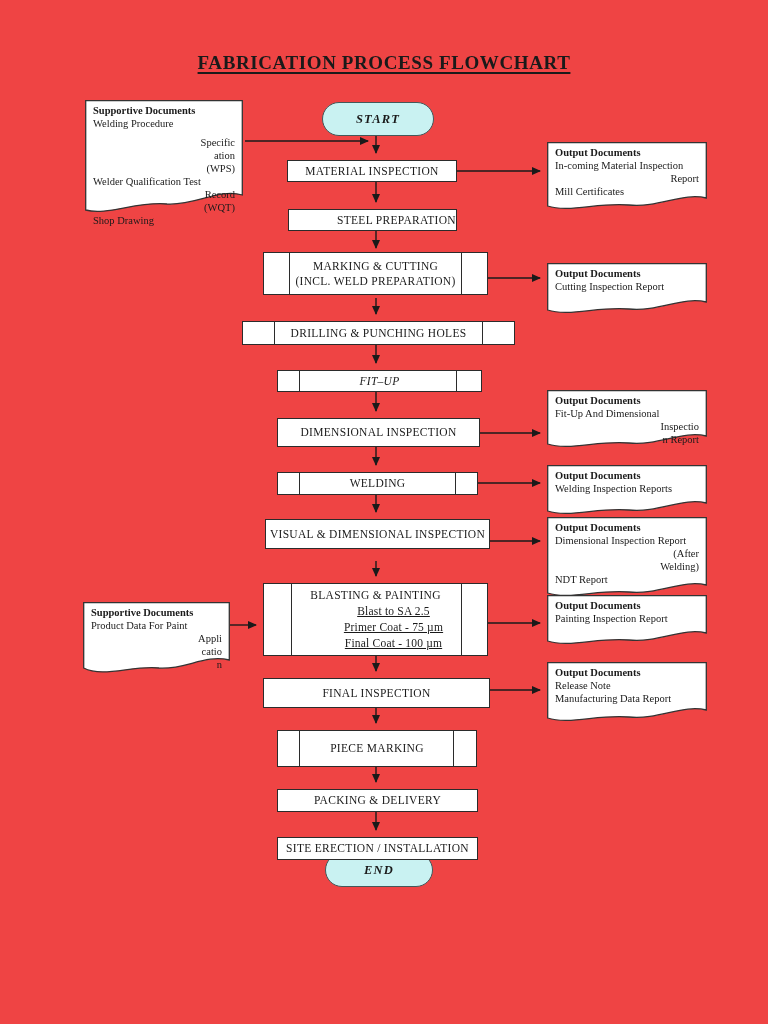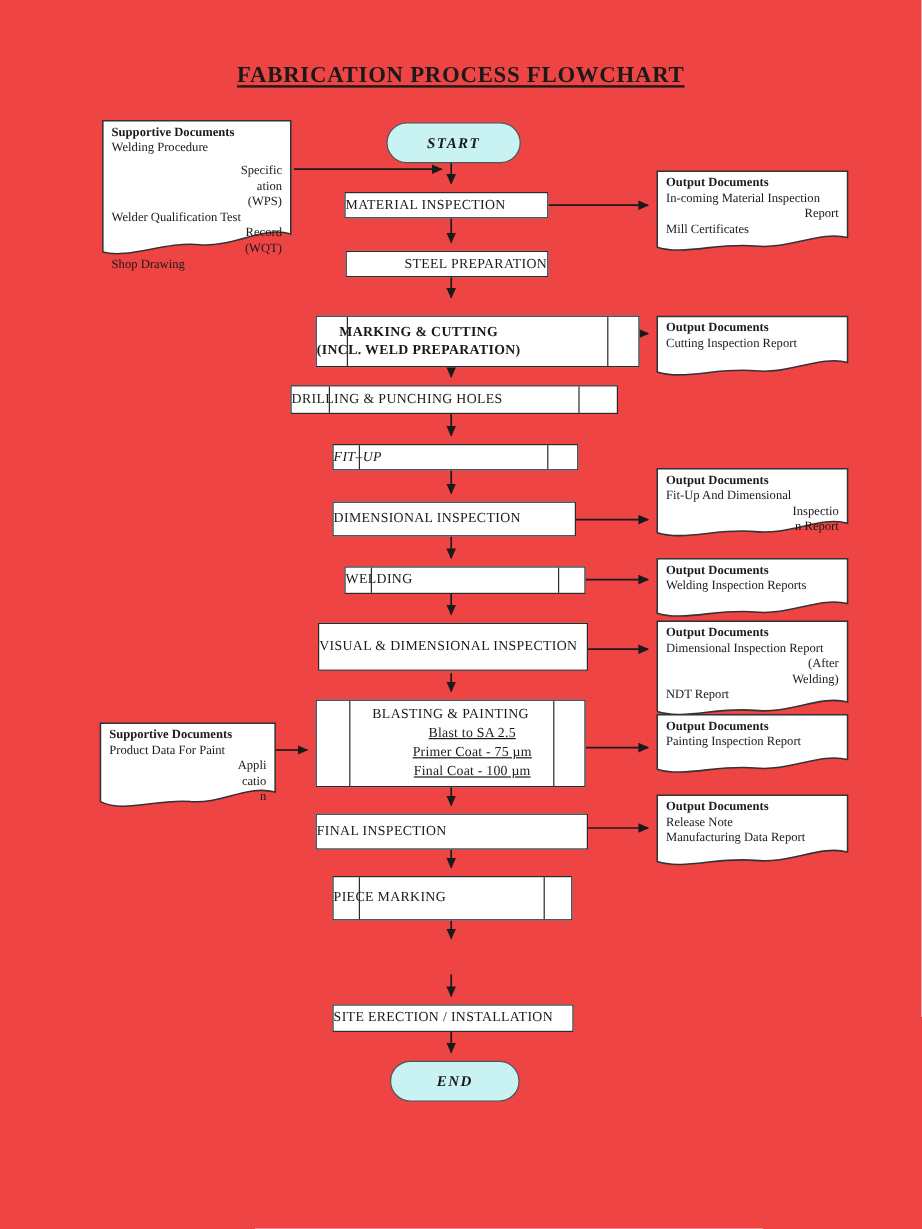--- a/index.html
+++ b/index.html
@@ -9,21 +9,21 @@
   }
   .title {
     position:absolute; top:52px; left:0; width:768px; text-align:center;
     font-size:19px; font-weight:bold; letter-spacing:0.6px;
   }
   .title span { text-decoration:underline; text-decoration-thickness:2px; text-underline-offset:3px; }
 
   
   .pbox {
     position:absolute; border:1.4px solid #2b2b2b; background:#ffffff;
-    display:flex; align-items:center; text-align:center;
+    display:flex; align-items:center; justify-content:center; text-align:center;
     font-size:11.5px; letter-spacing:0.3px; line-height:15px; box-sizing:border-box;
   }
   .st { position:absolute; top:0; bottom:0; width:0; border-left:1.3px solid #2b2b2b; }
 
   .blast { flex-direction:column; justify-content:flex-start; align-items:stretch; padding-top:4px; }
   .blast .bt { text-align:center; }
   .blast .bd { text-align:center; padding-left:36px; line-height:16px; letter-spacing:0.2px;text-decoration:underline; }
 
   
   .term {
@@ -81,33 +81,33 @@
       <line x1="488" y1="623" x2="540" y2="623" marker-end="url(#ah)"></line>
       <line x1="490" y1="690" x2="540" y2="690" marker-end="url(#ah)"></line>
     </g>
   </svg>
 
   <div class="title"><span>FABRICATION PROCESS FLOWCHART</span></div>
 
   <div class="term" style="left:322px; top:102px; width:112px; height:34px;">
     <span>START</span>
   </div>
-  <div class="term" style="left:325px; top:884px; width:108px; height:34px;">
+  <div class="term" style="left:325px; top:853px; width:108px; height:34px;">
     <span>END</span>
   </div>
 
   <div class="pbox" style="left:287px; top:160px; width:170px; height:22px;">
     <span>MATERIAL INSPECTION</span>
   </div>
 
   <div class="pbox" style="left:288px; top:209px; width:169px; height:22px;padding-left:48px;">
     <span>STEEL PREPARATION</span>
   </div>
 
-  <div class="pbox" style="left:263px; top:263px; width:270px; height:43px;font-weight:bold;">
+  <div class="pbox" style="left:263px; top:252px; width:225px; height:43px;">
     <i class="st" style="left:25px"></i>
       <i class="st" style="right:25px"></i>
     <span>
       <span>MARKING &amp; CUTTING</span><br>
       <span>(INCL. WELD PREPARATION)</span>
     </span>
   </div>
 
   <div class="pbox" style="left:242px; top:321px; width:273px; height:24px;">
     <i class="st" style="left:31px"></i>
@@ -118,27 +118,27 @@
   <div class="pbox" style="left:277px; top:370px; width:205px; height:22px;font-style:italic;">
     <i class="st" style="left:21px"></i>
       <i class="st" style="right:24px"></i>
     <span>FIT–UP</span>
   </div>
 
   <div class="pbox" style="left:277px; top:418px; width:203px; height:29px;">
     <span>DIMENSIONAL INSPECTION</span>
   </div>
 
-  <div class="pbox" style="left:287px; top:472px; width:201px; height:23px;">
+  <div class="pbox" style="left:277px; top:472px; width:201px; height:23px;">
     <i class="st" style="left:21px"></i>
       <i class="st" style="right:21px"></i>
     <span>WELDING</span>
   </div>
 
-  <div class="pbox" style="left:265px; top:519px; width:225px; height:40px;">
+  <div class="pbox" style="left:265px; top:519px; width:225px; height:30px;">
     <span>VISUAL &amp; DIMENSIONAL INSPECTION</span>
   </div>
 
   <div class="pbox blast" style="left:263px; top:583px; width:225px; height:73px;">
     <i class="st" style="left:27px"></i>
       <i class="st" style="right:25px"></i>
     <div class="bt">BLASTING &amp; PAINTING</div>
     <div class="bd">Blast to  SA 2.5</div>
     <div class="bd">Primer Coat - 75 µm</div>
     <div class="bd">Final Coat - 100 µm</div>
@@ -147,20 +147,23 @@
   <div class="pbox" style="left:263px; top:678px; width:227px; height:30px;">
     <span>FINAL INSPECTION</span>
   </div>
 
   <div class="pbox" style="left:277px; top:730px; width:200px; height:37px;">
     <i class="st" style="left:21px"></i>
       <i class="st" style="right:22px"></i>
     <span>PIECE MARKING</span>
   </div>
 
+  <div class="pbox" style="left:277px; top:789px; width:201px; height:23px;">
+    <span>PACKING &amp; DELIVERY</span>
+  </div>
 
   <div class="pbox" style="left:277px; top:837px; width:201px; height:23px;">
     <span>SITE ERECTION / INSTALLATION</span>
   </div>
 
   <div class="doc" style="left:85px; top:100px; width:158px; height:125px;">
     <svg width="158" height="125">
       <path d="M0.7,0.7 H157.3 V95 C134,88 110,106 82,104 C52,101 22,116 0.7,110 Z"></path>
     </svg>
     <div class="doc-text">

